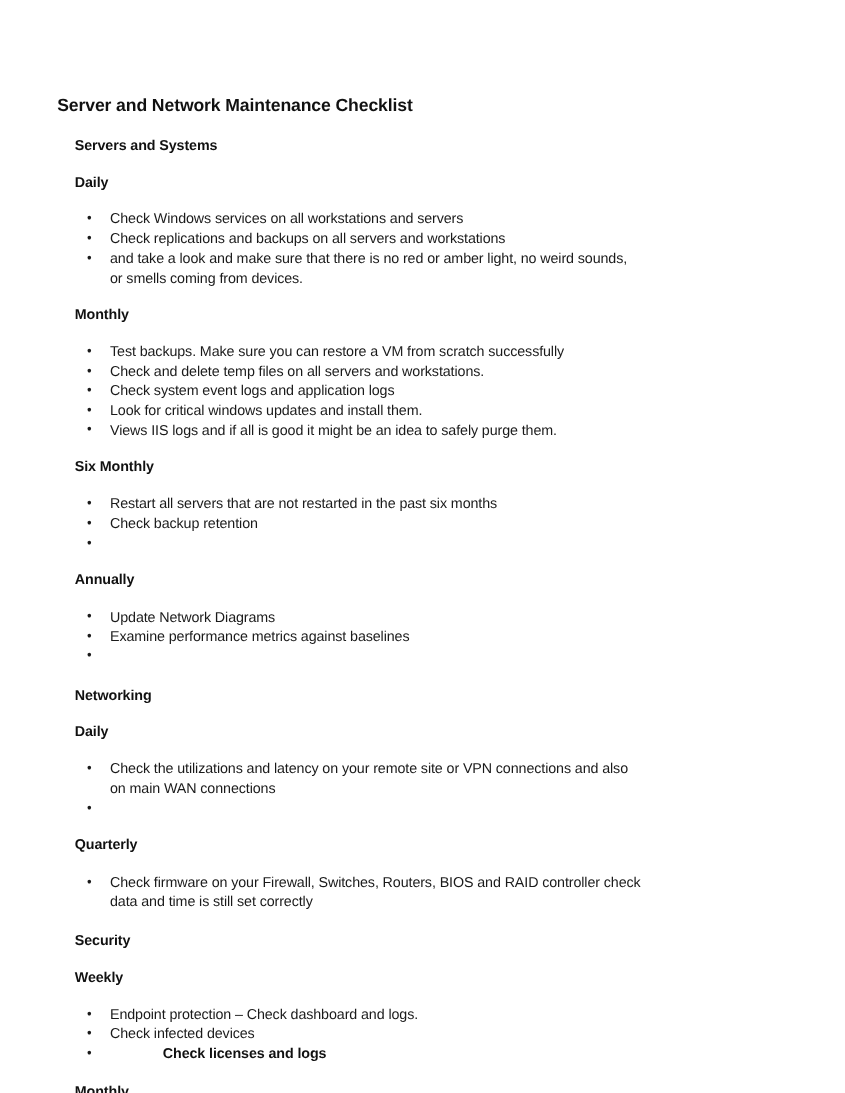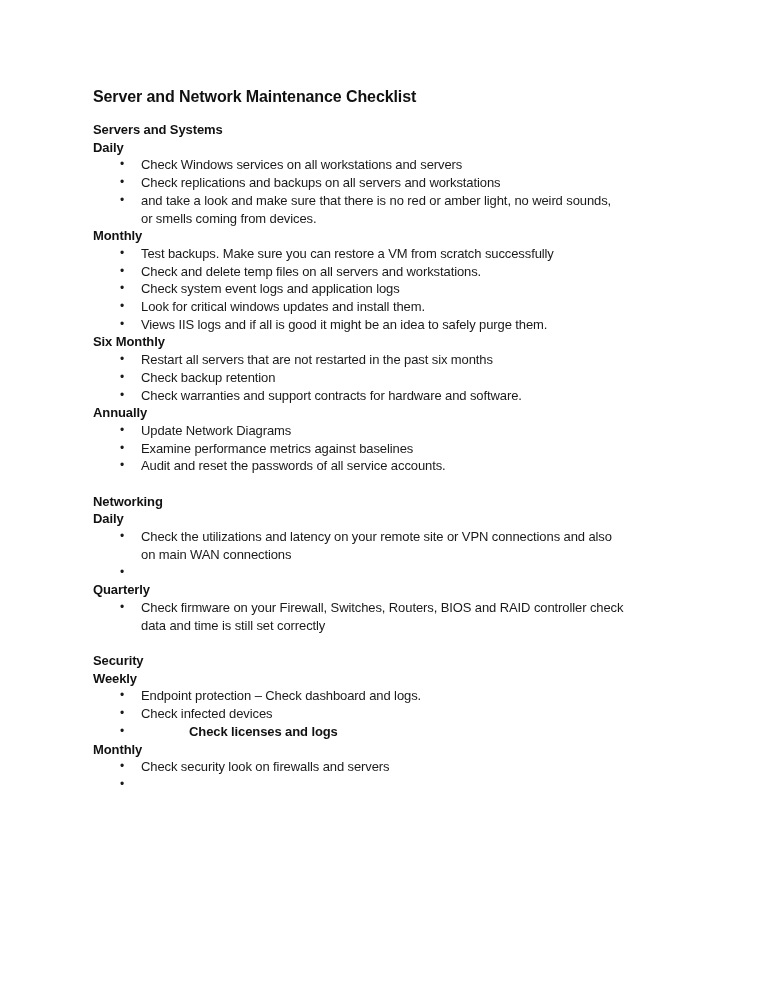--- a/index.html
+++ b/index.html
@@ -2,42 +2,42 @@
 <html><head>
 <meta charset="utf-8">
 <style>
   * { box-sizing: border-box; }
   html, body { margin: 0; padding: 0; background: #ffffff; }
   .page {
     position: relative;
     width: 768px;
     height: 994px;
     background: #ffffff;
-    padding: 86px 60px 0 93px;
+    padding: 86px 60px 0 52px;
     font-family: "Liberation Sans", sans-serif;
     font-size: 13px;
     line-height: 17.7px;
     color: #1a1a1a;
     letter-spacing: -0.1px;
     overflow: hidden;
   }
   h1.doc-title {
     font-size: 16px;
     line-height: 21px;
     font-weight: 700;
     margin: 0 0 14px 0;
     color: #111111;
     white-space: nowrap;
   }
   h2.section-heading,
   h3.freq-heading {
     font-size: 13px;
     line-height: 17.7px;
     font-weight: 700;
-    margin: 0;
+    margin: 16px;
     color: #111111;
     white-space: nowrap;
   }
   section.checklist-section + section.checklist-section { margin-top: 17.7px; }
   ul.checklist { margin: 0; padding: 0; list-style: none; }
   li.checklist-item { display: flex; align-items: flex-start; }
   .bullet {
     flex: 0 0 21px;
     margin-left: 27px;
     font-size: 12px;
@@ -123,45 +123,39 @@
         </div>
       </li>
       <li class="checklist-item">
         <span class="bullet">•</span>
         <div class="item-text">
           <div class="line">Check backup retention</div>
         </div>
       </li>
       <li class="checklist-item">
         <span class="bullet">•</span>
-        <div class="item-text">
-          <div class="line">Check warranties and support contracts for hardware and software.</div>
-        </div>
       </li>
     </ul>
 
     <h3 class="freq-heading">Annually</h3>
     <ul class="checklist">
       <li class="checklist-item">
         <span class="bullet">•</span>
         <div class="item-text">
           <div class="line">Update Network Diagrams</div>
         </div>
       </li>
       <li class="checklist-item">
         <span class="bullet">•</span>
         <div class="item-text">
           <div class="line">Examine performance metrics against baselines</div>
         </div>
       </li>
       <li class="checklist-item">
         <span class="bullet">•</span>
-        <div class="item-text">
-          <div class="line">Audit and reset the passwords of all service accounts.</div>
-        </div>
       </li>
     </ul>
   </section>
 
   <section class="checklist-section">
     <h2 class="section-heading">Networking</h2>
 
     <h3 class="freq-heading">Daily</h3>
     <ul class="checklist">
       <li class="checklist-item">

